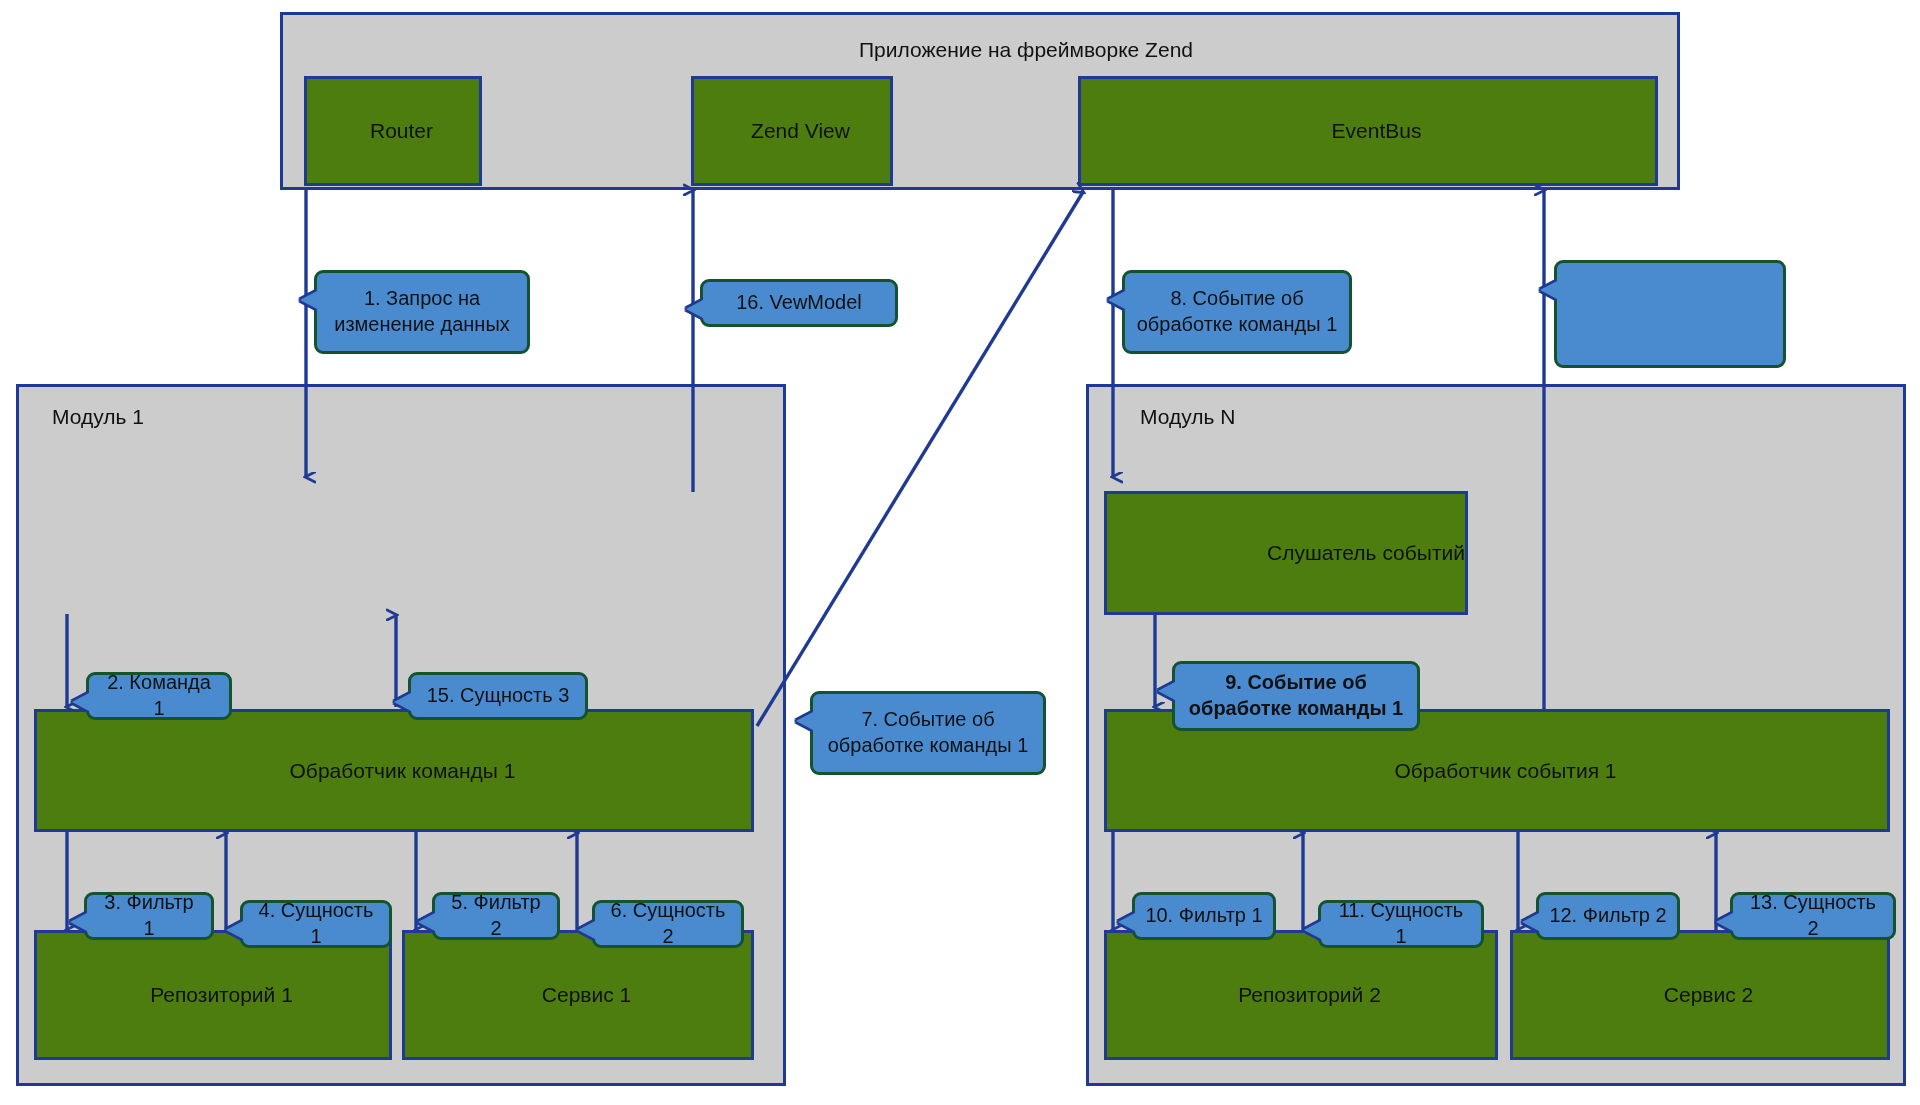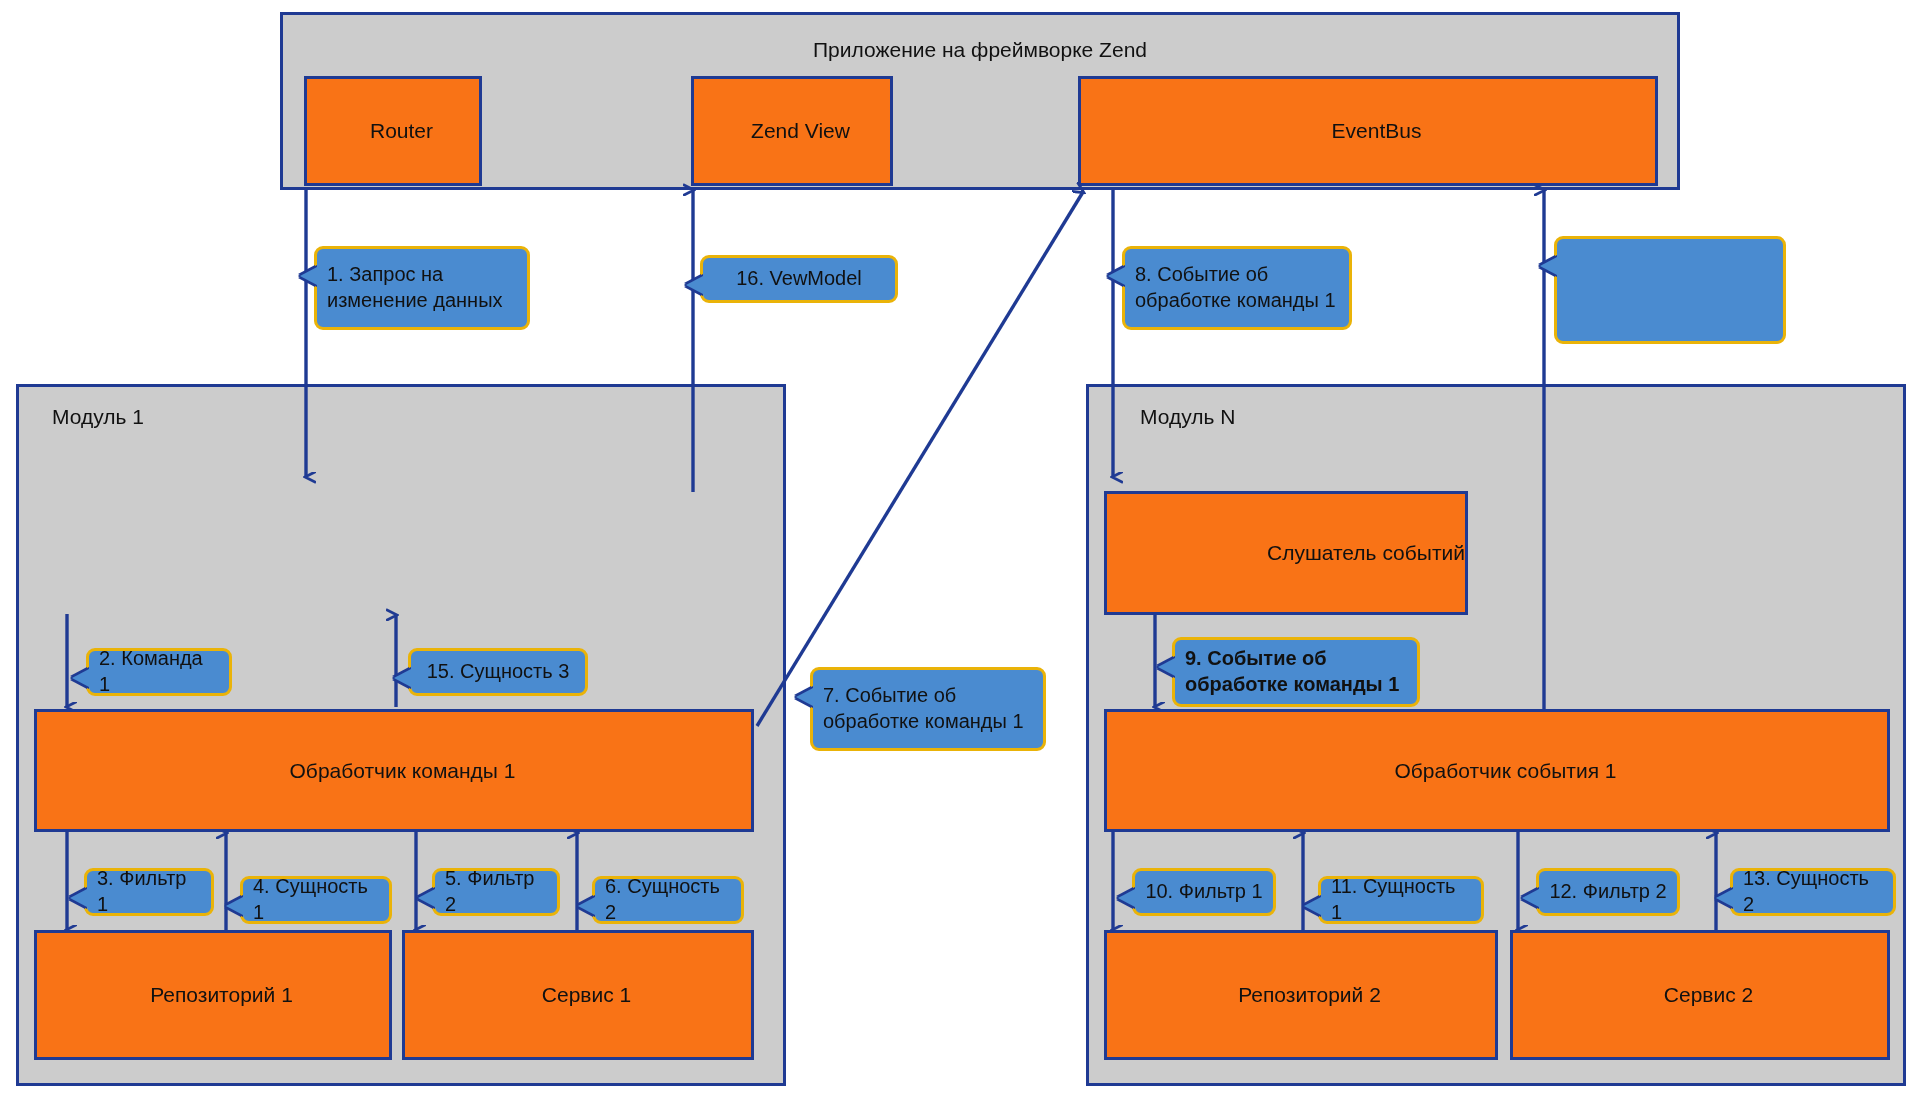--- a/index.html
+++ b/index.html
@@ -42,42 +42,43 @@
   }
   .group-title {
     position: absolute;
     color: #111111;
     font-size: 21px;
     white-space: nowrap;
     text-align: center;
   }
   
   .box {
-    background: #f97316;
+    background: #4d7c0f;
     border: 3px solid #1f3a93;
     font-size: 21px;
     color: #111111;
     padding-left: 17px;
   }
   
   .callout {
     position: absolute;
     box-sizing: border-box;
     background: #4a8bd0;
-    border: 3px solid #eab308;
+    border: 3px solid #14532d;
     border-radius: 9px;
     font-size: 20px;
     color: #111111;
     display: flex;
     align-items: center;
     justify-content: center;
-    text-align: left;
+    text-align: center;
     line-height: 1.28;
     padding: 5px 10px;
     z-index: 6;
+    margin-top: 24px;
   }
   .callout .tail {
     position: absolute;
     left: -17px;
     top: 18px;
     width: 0; height: 0;
     border-top: 9px solid transparent;
     border-bottom: 9px solid transparent;
     border-right: 17px solid #4a8bd0;
     filter: drop-shadow(-2px 0 0 #1f3a93) drop-shadow(0 -2px 0 #1f3a93) drop-shadow(0 2px 0 #1f3a93);
@@ -134,21 +135,21 @@
     <line x1="1113" y1="832" x2="1113" y2="930" stroke="#1f3a93" stroke-width="3.4" marker-end="url(#arrowhead)"></line>
 
     <line x1="1303" y1="930" x2="1303" y2="833" stroke="#1f3a93" stroke-width="3.4" marker-end="url(#arrowhead)"></line>
 
     <line x1="1518" y1="832" x2="1518" y2="930" stroke="#1f3a93" stroke-width="3.4" marker-end="url(#arrowhead)"></line>
 
     <line x1="1716" y1="930" x2="1716" y2="833" stroke="#1f3a93" stroke-width="3.4" marker-end="url(#arrowhead)"></line>
   </svg>
 
   <div class="node group" style="left:280px; top:12px; width:1400px; height:178px;"></div>
-  <div class="group-title" style="left:280px; top:38px; width:1400px;">Приложение на фреймворке Zend</div>
+  <div class="group-title" style="left:280px; top:38px; width:1400px;padding-left:46px;">Приложение на фреймворке Zend</div>
 
   <div class="node box" style="left:304px; top:76px; width:178px; height:110px;">
     <span>Router</span>
   </div>
 
   <div class="node box" style="left:691px; top:76px; width:202px; height:110px;align-items:center;">
     <span>Zend View</span>
   </div>
 
   <div class="node box" style="left:1078px; top:76px; width:580px; height:110px;">

